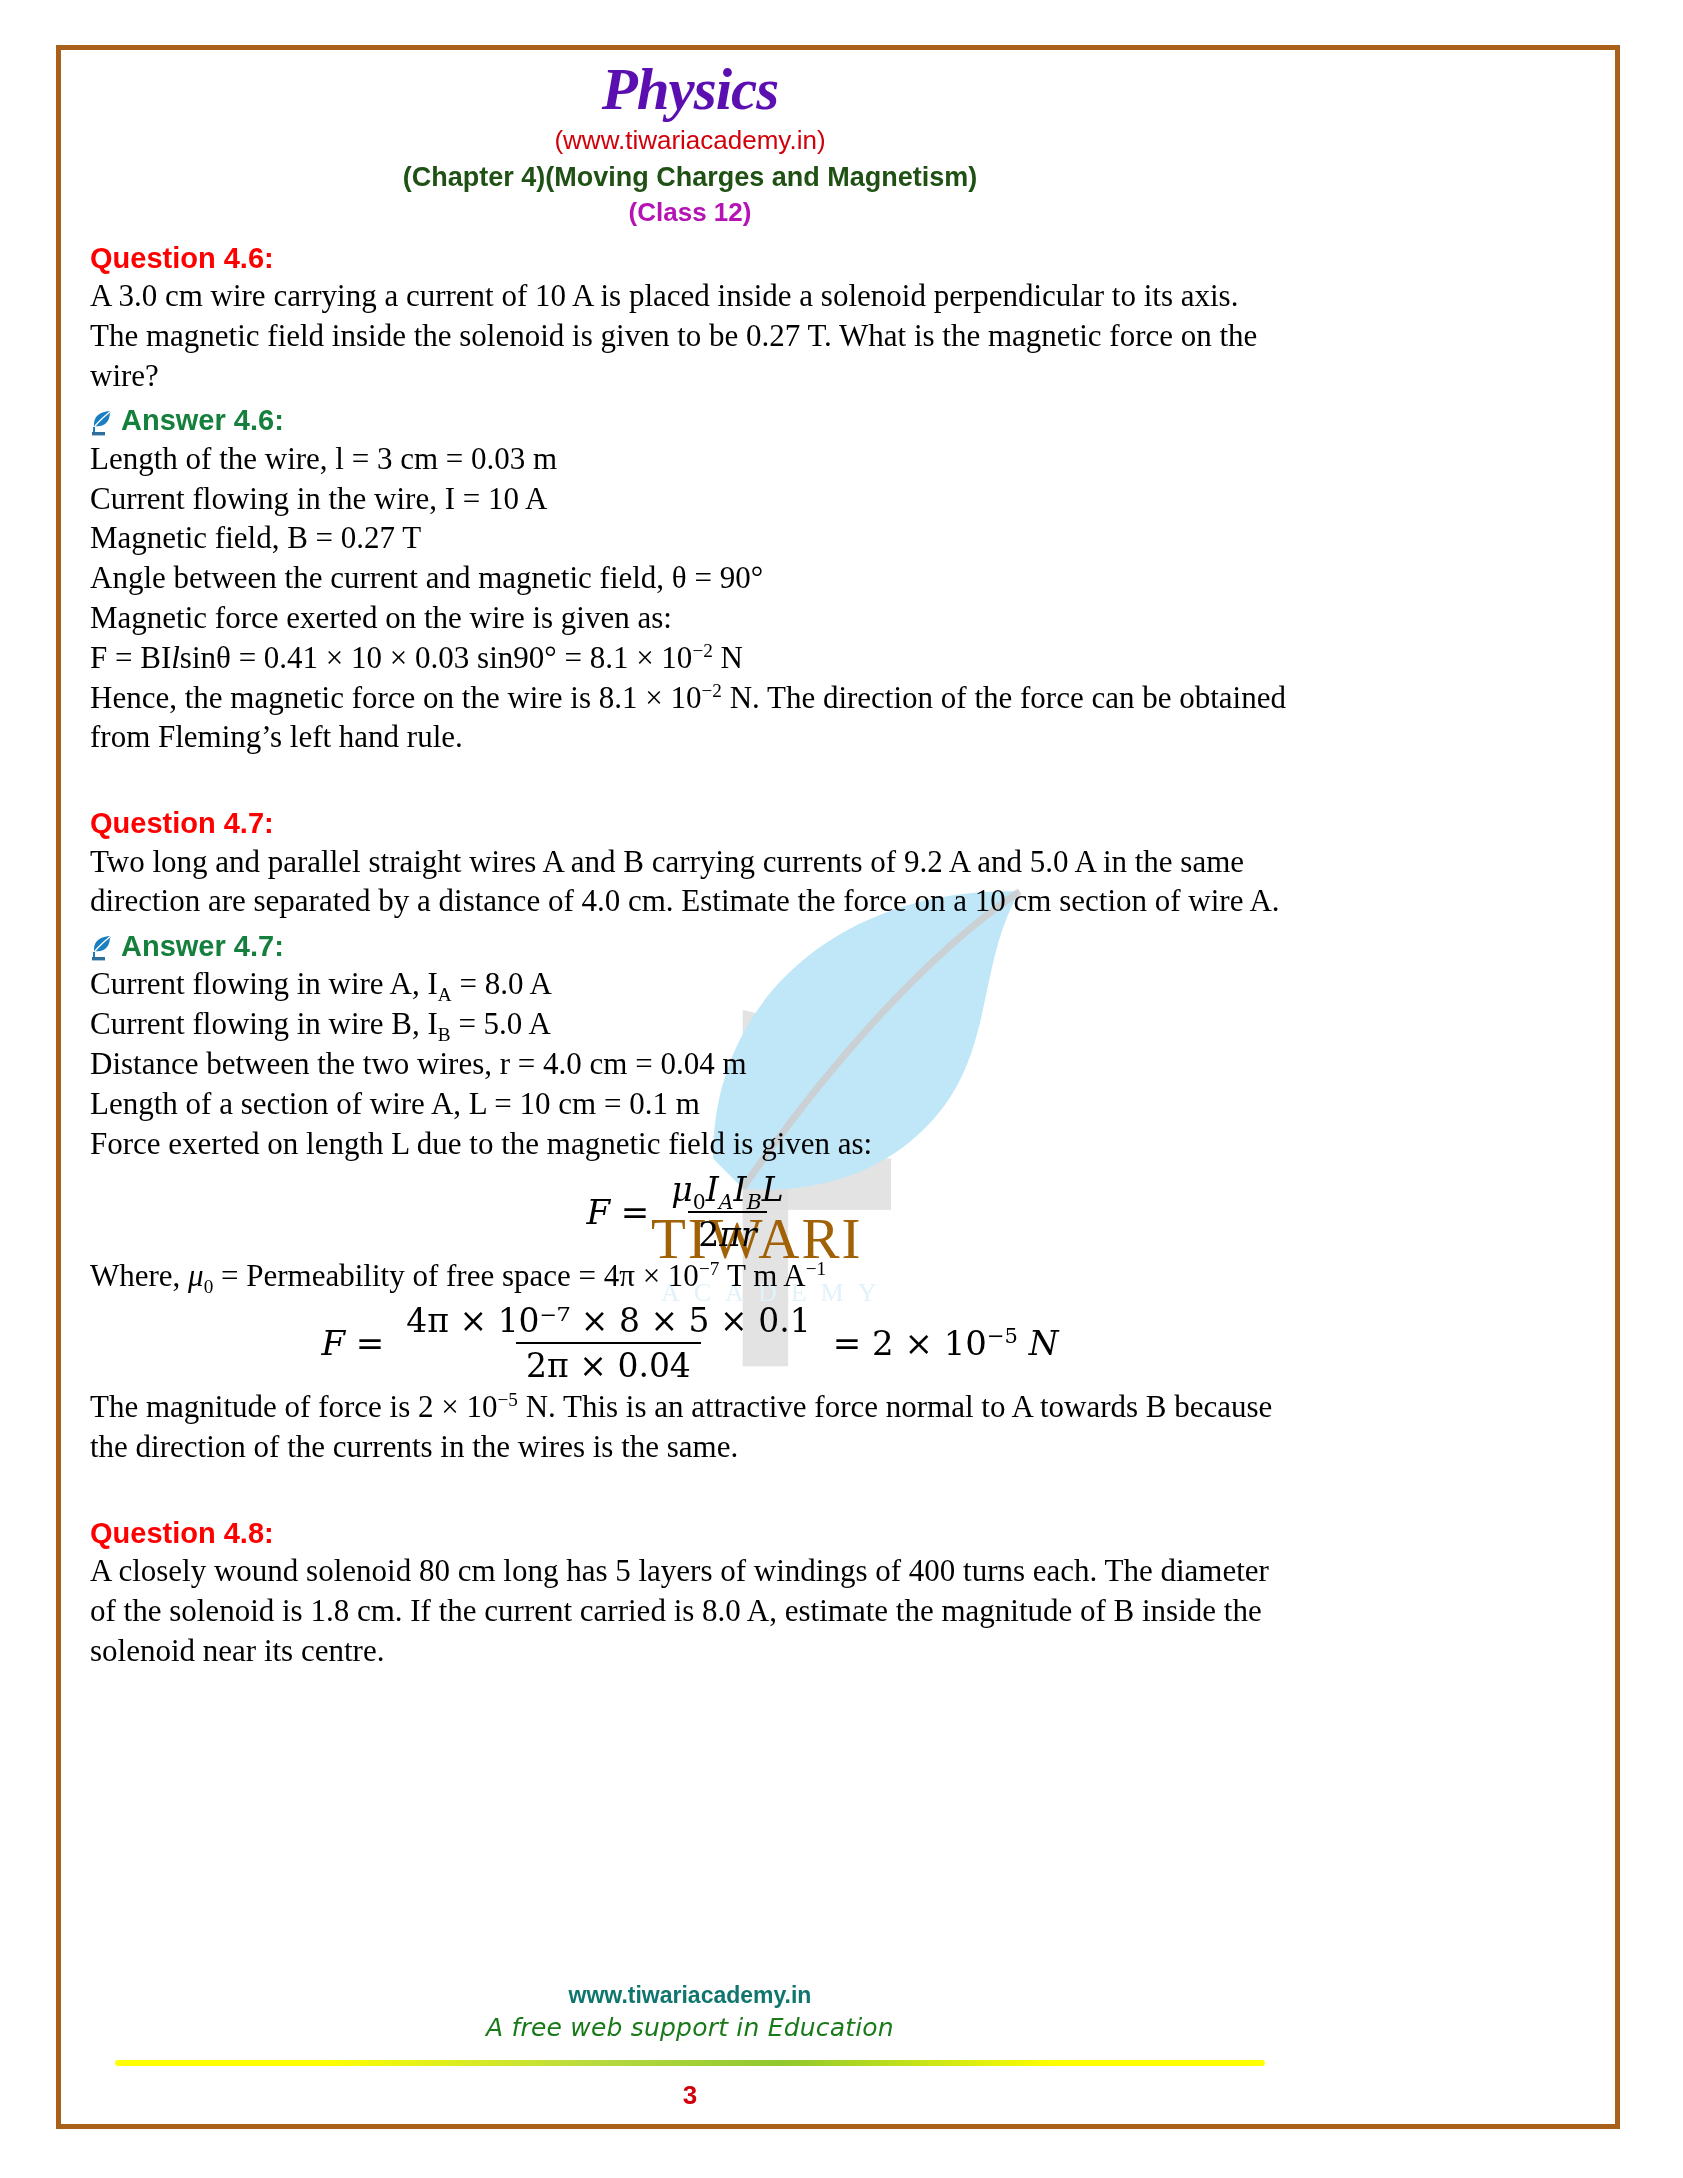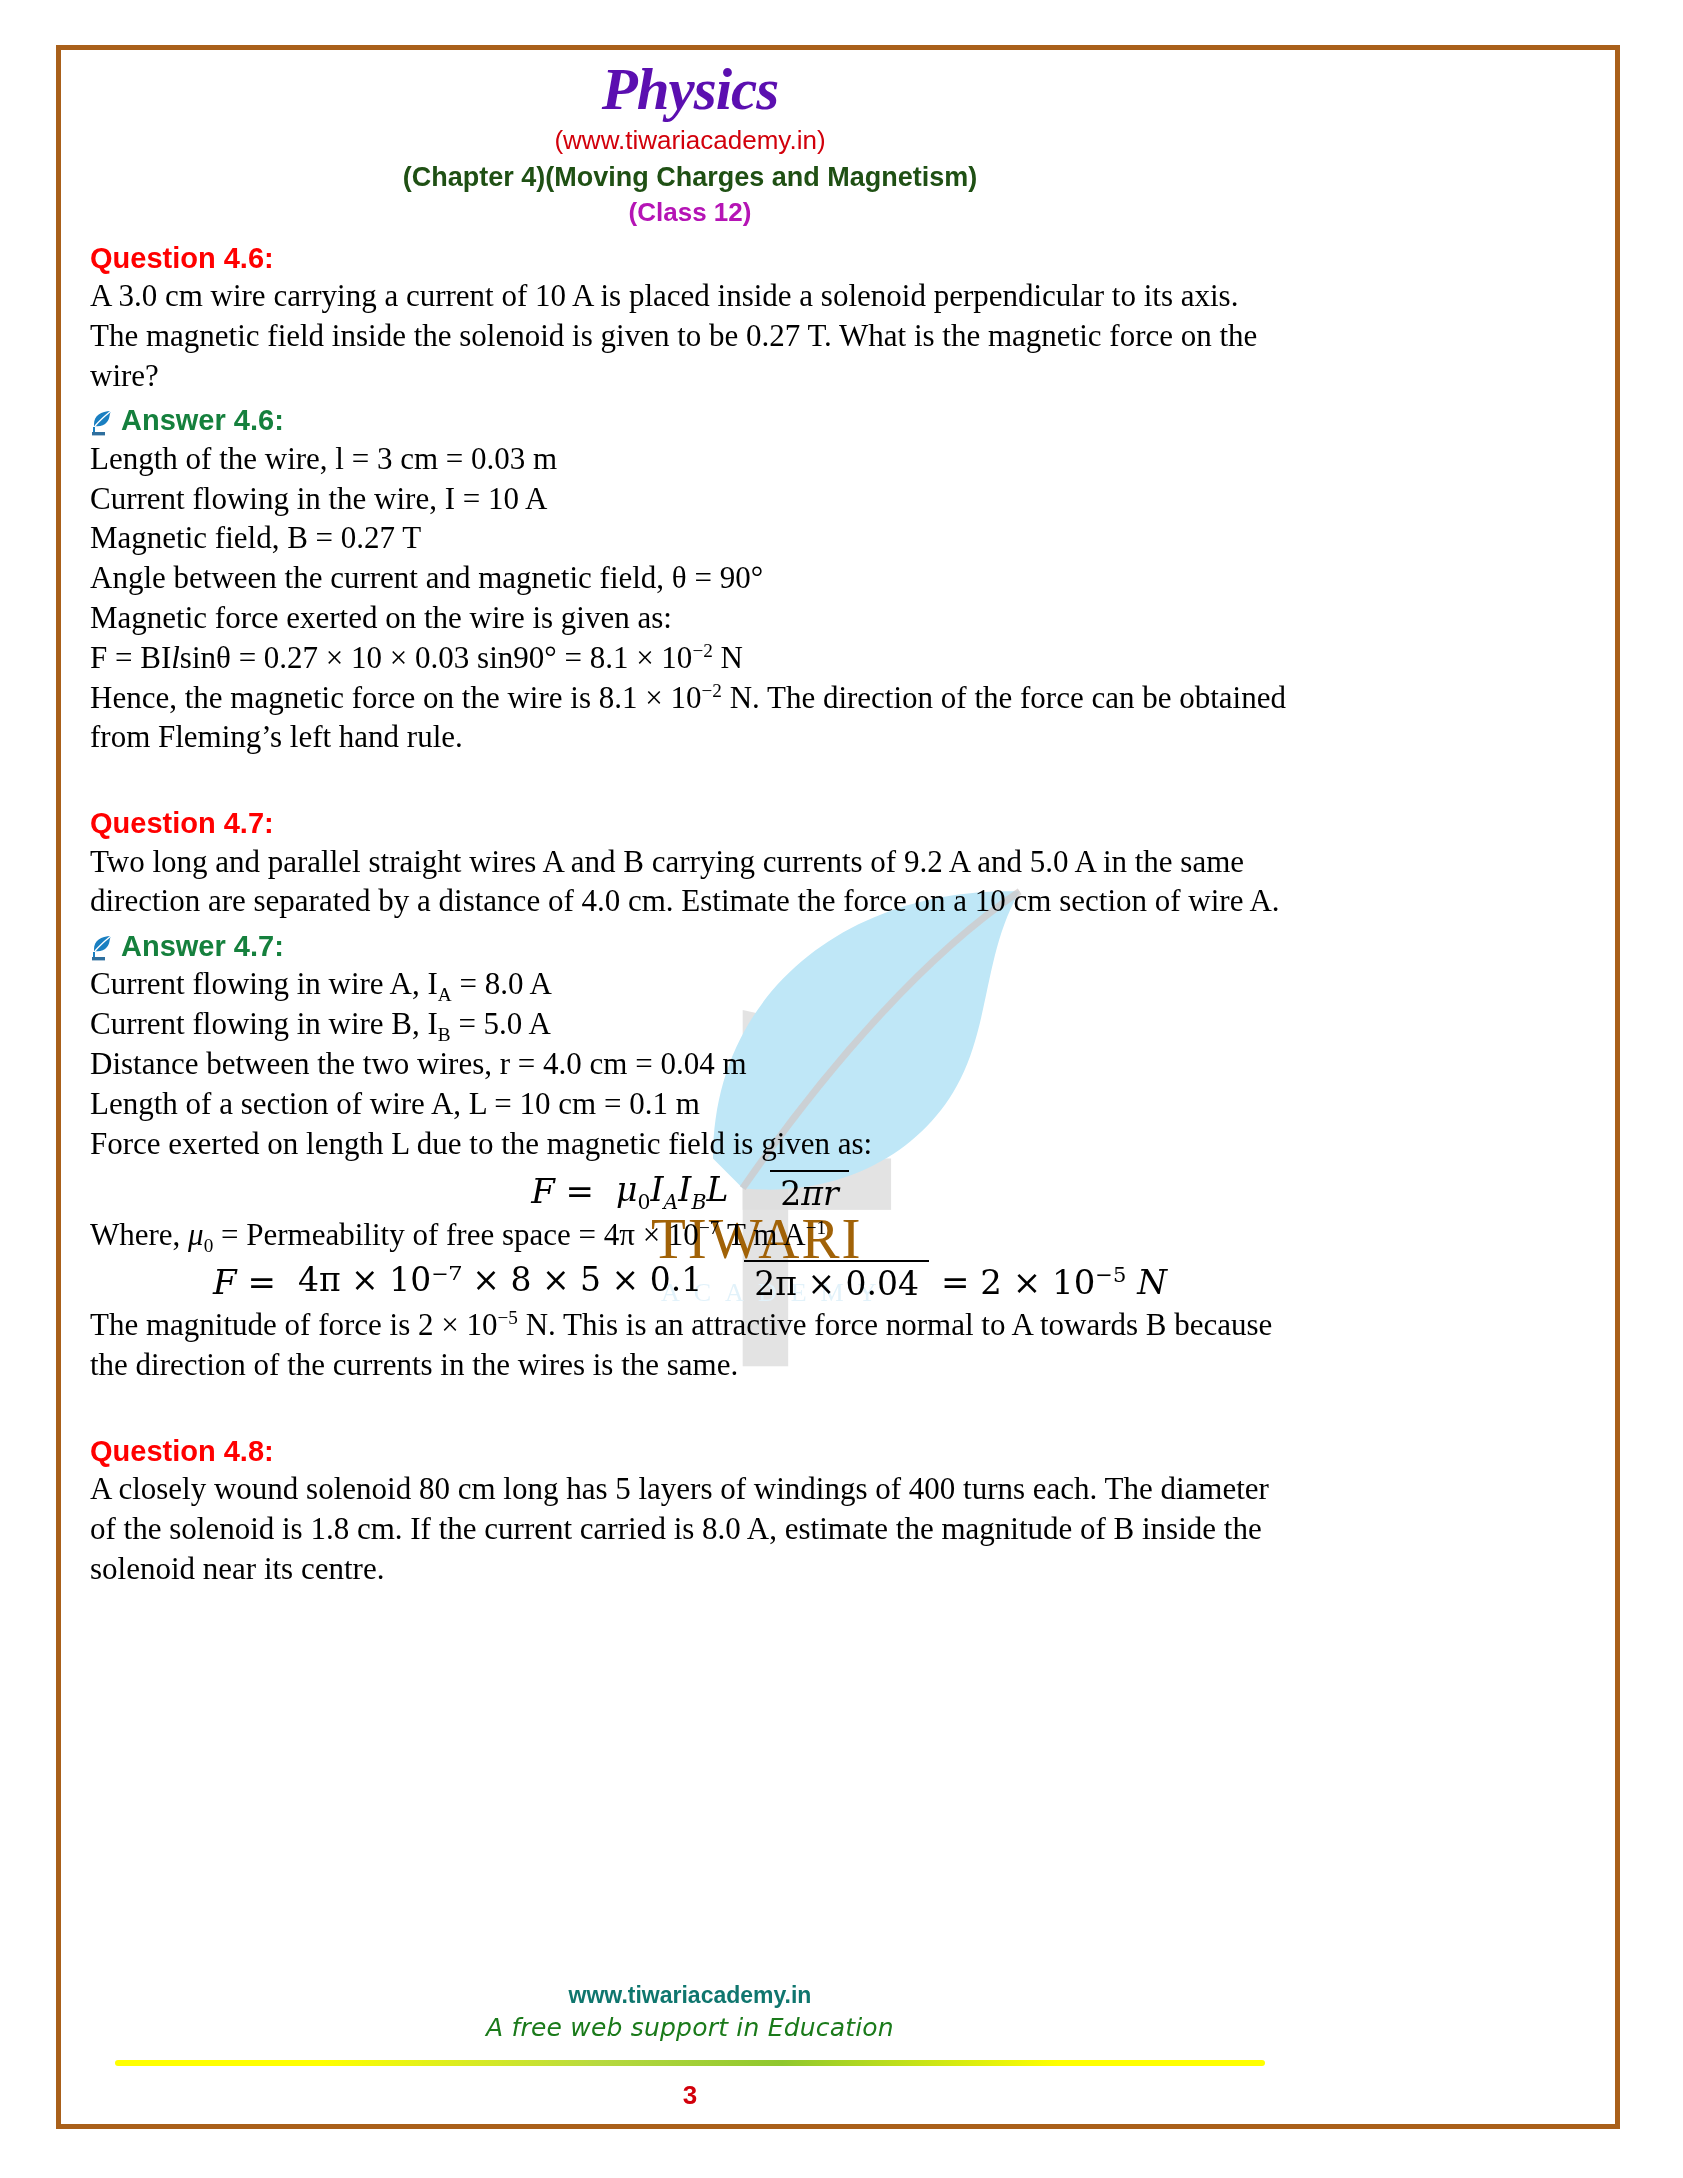--- a/index.html
+++ b/index.html
@@ -163,23 +163,23 @@
     margin: 6px 0 2px 0;
   }
   .math-lhs {
     font-style: italic;
     font-size: 34px;
     margin-right: 12px;
     white-space: nowrap;
   }
   .frac {
     display: inline-flex;
-    align-items: flex-start;
+    flex-direction: column;
+    align-items: center;
     vertical-align: middle;
-    gap: 32px;
   }
   .frac .num {
     padding: 0 10px 2px 10px;
     font-size: 33px;
     white-space: nowrap;
   }
   .frac .den {
     padding: 2px 10px 0 10px;
     font-size: 33px;
     border-top: 2.5px solid #000;
@@ -276,21 +276,21 @@
         </svg>
       </span>
       <span>Answer 4.6:</span>
     </div>
 
     <p class="txt">Length of the wire, l = 3 cm = 0.03 m</p>
     <p class="txt">Current flowing in the wire, I = 10 A</p>
     <p class="txt">Magnetic field, B = 0.27 T</p>
     <p class="txt">Angle between the current and magnetic field, θ = 90°</p>
     <p class="txt">Magnetic force exerted on the wire is given as:</p>
-    <p class="txt"><span>F = BI</span><span class="ital">l</span><span>sinθ = 0.27 × 10 × 0.03 sin90° = 8.1 × 10</span><sup>−2</sup><span> N</span></p>
+    <p class="txt"><span>F = BI</span><span class="ital">l</span><span>sinθ = 0.41 × 10 × 0.03 sin90° = 8.1 × 10</span><sup>−2</sup><span> N</span></p>
     <p class="txt"><span>Hence, the magnetic force on the wire is 8.1 × 10</span><sup>−2</sup><span> N. The direction of the force can be obtained from Fleming’s left hand rule.</span></p>
 
     <div class="gap-lg"></div>
 
     <div class="q-heading">Question 4.7:</div>
     <p class="txt">Two long and parallel straight wires A and B carrying currents of 9.2 A and 5.0 A in the same direction are separated by a distance of 4.0 cm. Estimate the force on a 10 cm section of wire A.</p>
 
     <div class="a-heading">
       <span class="quill-icon">
         <svg viewBox="0 0 30 30" xmlns="http://www.w3.org/2000/svg" aria-hidden="true">

